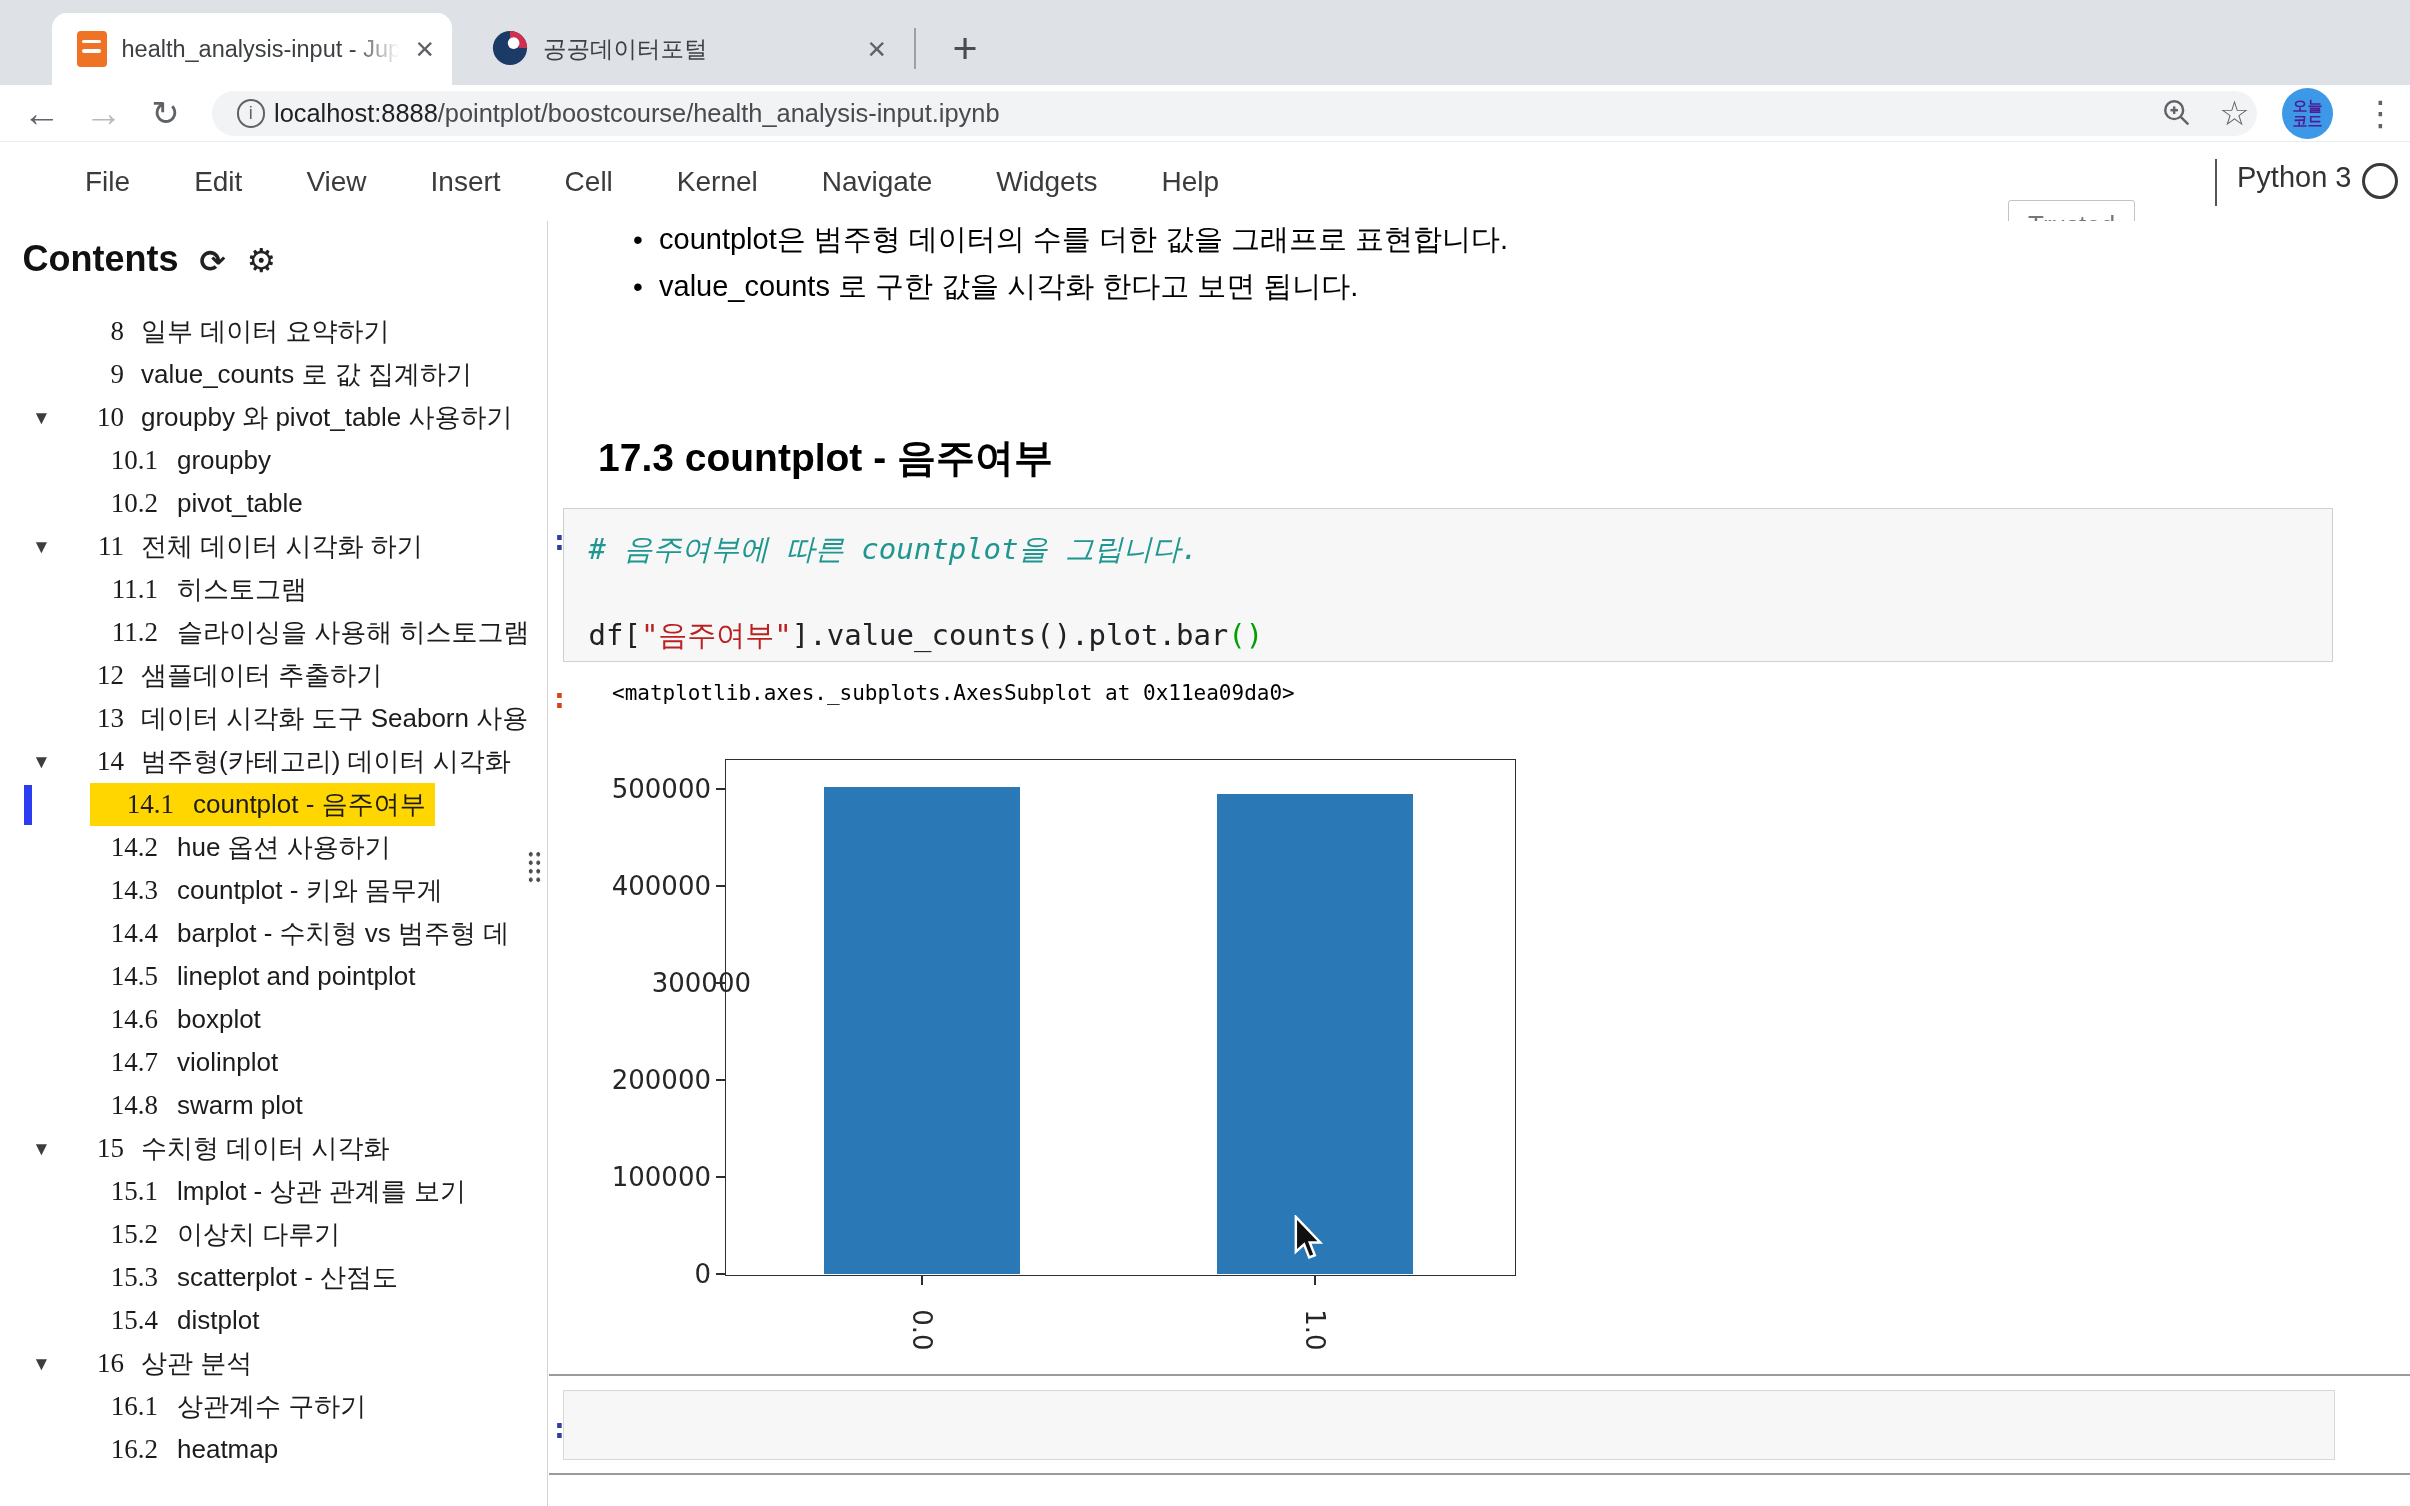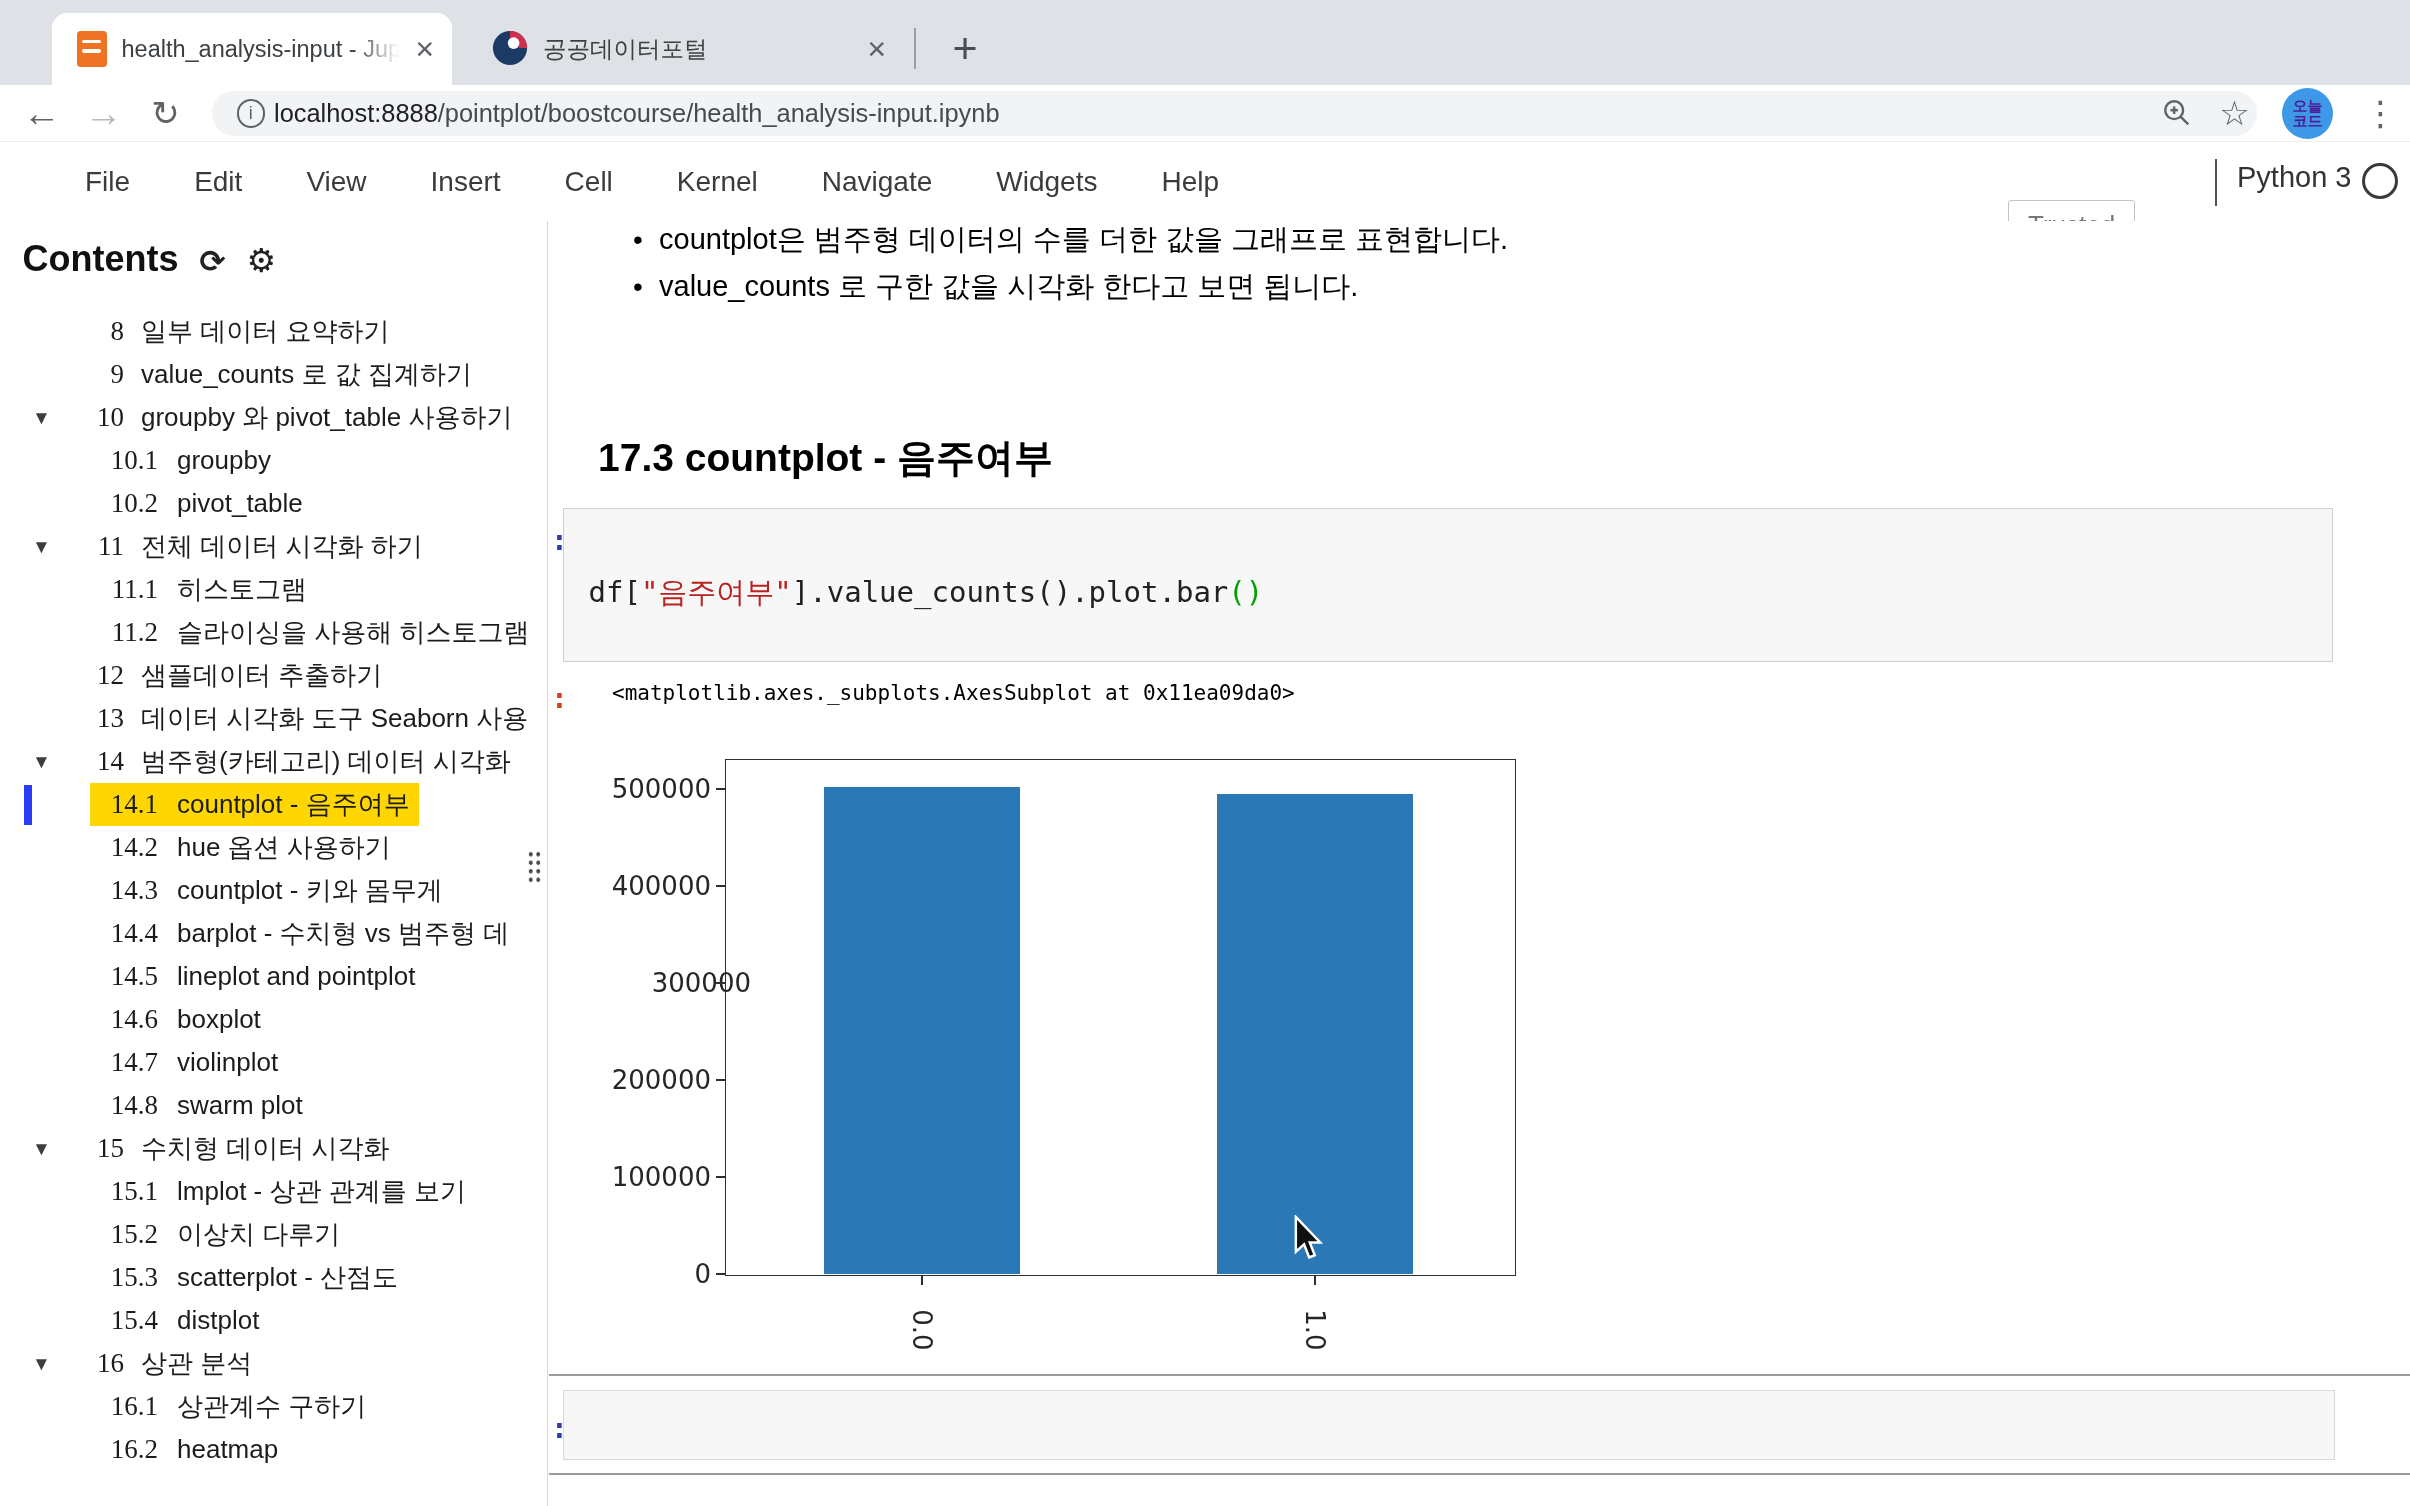--- a/index.html
+++ b/index.html
@@ -62,21 +62,21 @@
   .toc-list{position:absolute;left:0;top:89px;width:100%;}
   .toc-row{position:relative;display:flex;align-items:center;height:43px;padding-left:32px;white-space:nowrap;overflow:hidden;}
   .toc-row .tri{width:32px;font-size:19px;color:#3d3d3d;flex:0 0 auto;}
   .toc-row .num{font-family:"Liberation Serif","DejaVu Serif",serif;font-size:27px;color:#1c1c1c;
                 min-width:60px;text-align:right;margin-right:17px;flex:0 0 auto;}
   .toc-row.lvl2{padding-left:90px;}
   .toc-row.lvl2 .num{min-width:68px;margin-right:19px;}
   .toc-row .lbl{font-size:26px;color:#1c1c1c;}
   .row-inner{display:flex;align-items:center;height:100%;}
   .toc-row.hl .row-inner{background:#ffd600;padding:0 9.4px 0 0;}
-  .toc-row.hl .num{margin-left:0;}
+  .toc-row.hl .num{margin-left:16px;}
   .indicator{position:absolute;left:23.5px;top:1.9px;width:8.5px;height:40px;background:#2b3cf2;}
   .gripper{position:absolute;left:527px;top:629px;width:16px;height:35px;
            background-image:radial-gradient(circle,#4c4c4c 1.9px,transparent 2.3px);background-size:7.5px 8.5px;}
 
   
   .main{position:absolute;left:549px;top:0;width:1862px;height:1285px;background:#fff;}
   .md-bullets{position:absolute;left:84px;top:-4.7px;}
   .md-row{display:flex;height:47px;align-items:center;font-size:29px;color:#000;}
   .md-row .dot{width:26px;font-size:28px;}
   .nb-heading{position:absolute;left:49px;top:210px;font-size:39px;font-weight:bold;color:#000;}
@@ -376,20 +376,21 @@
         <div class="md-row">
             <span class="dot">•</span>
             <span>value_counts 로 구한 값을 시각화 한다고 보면 됩니다.</span>
           </div>
       </div>
 
       <div class="nb-heading">17.3  countplot - 음주여부</div>
 
       <span class="prompt in" style="left:1.9px;top:303px;">:</span>
       <div class="codecell">
+        <div class="code-comment"># 음주여부에 따른 countplot을 그립니다.</div>
         <div>&nbsp;</div>
         <div><span>df[</span><span class="code-str">"음주여부"</span><span>].value_counts().plot.bar</span><span class="code-paren">()</span></div>
       </div>
 
       <span class="prompt out" style="left:1.9px;top:461px;">:</span>
       <div class="out-line">&lt;matplotlib.axes._subplots.AxesSubplot at 0x11ea09da0&gt;</div>
 
       <div class="chart-area" id="chart">
         <div class="plotbox"></div>
       <div class="ytick-label" style="top: 532px;">0</div>

